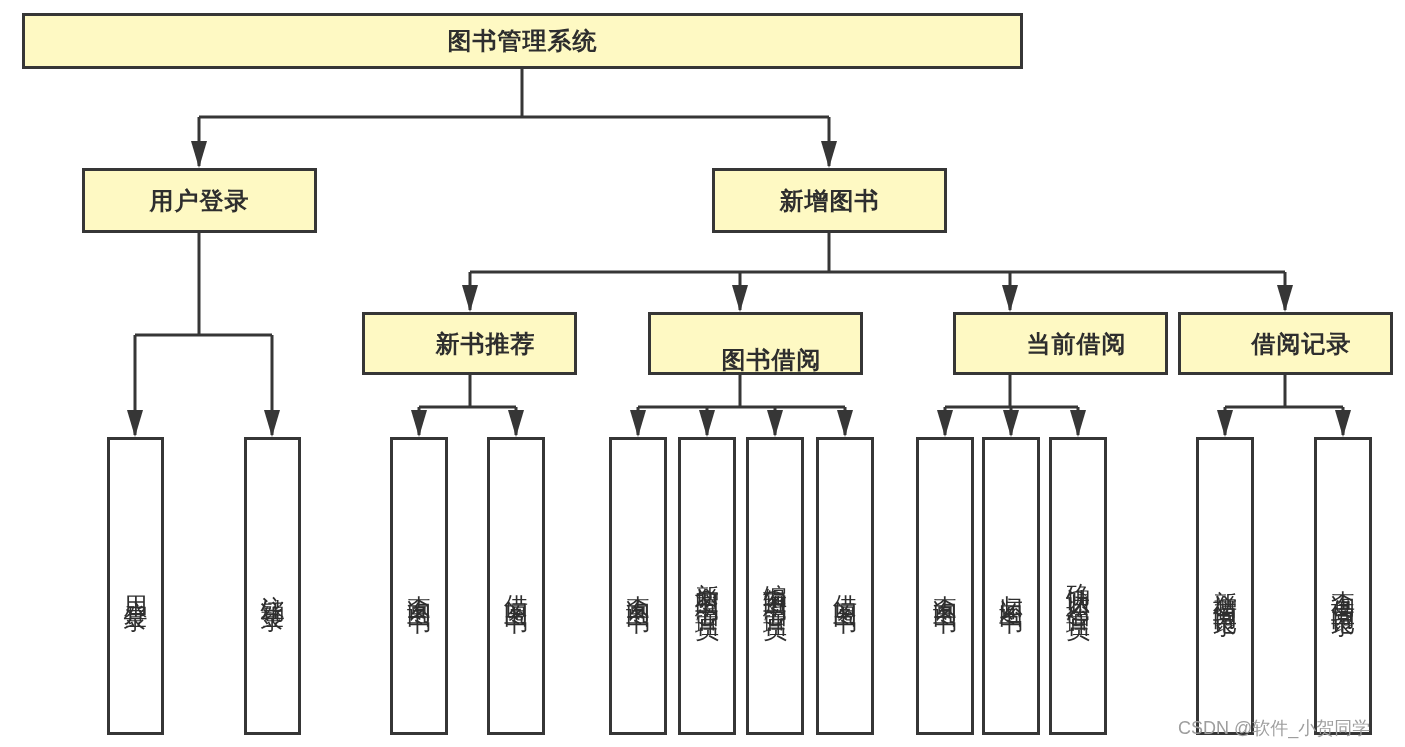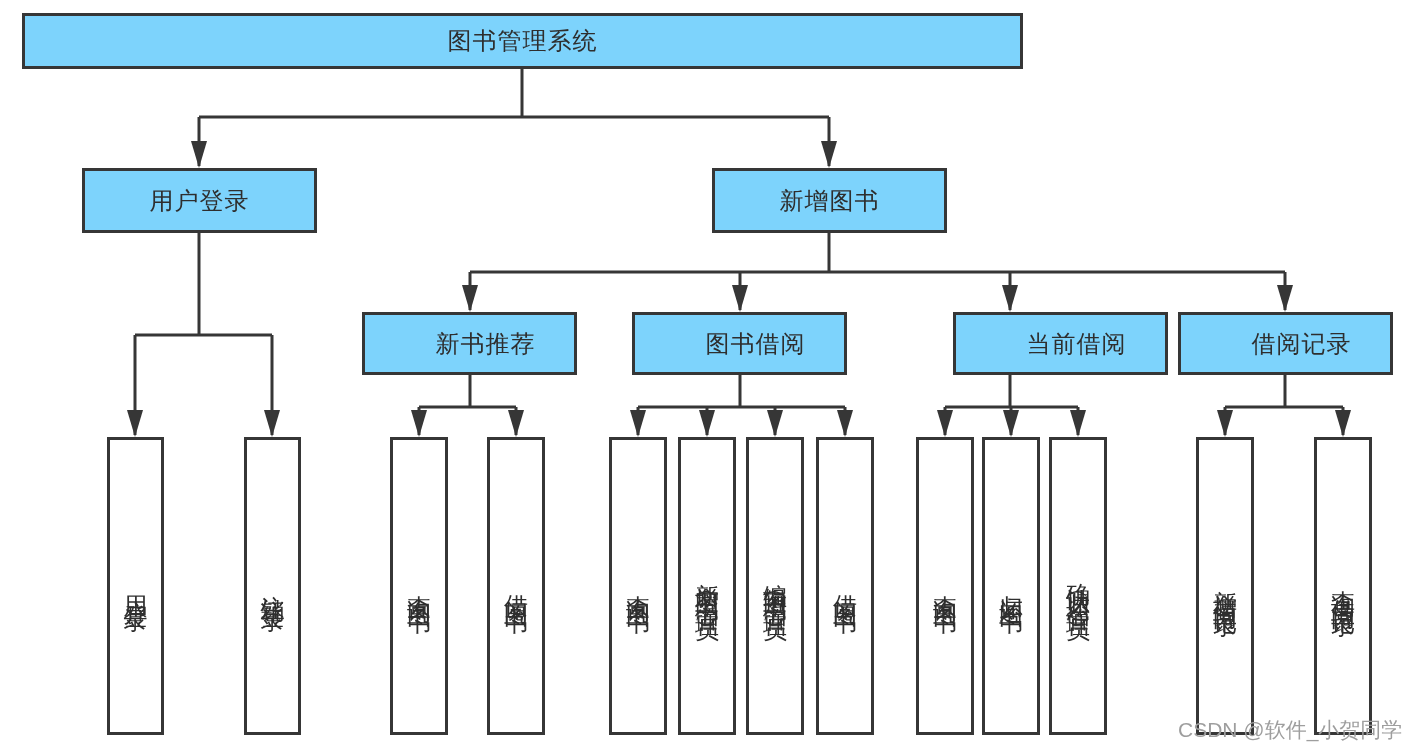--- a/index.html
+++ b/index.html
@@ -1,38 +1,38 @@
 <!DOCTYPE html>
 <html><head>
 <meta charset="utf-8">
 <style>
   html,body{margin:0;padding:0;background:#ffffff;}
   body{font-family:"Liberation Sans",sans-serif;}
   #stage{position:relative;width:1405px;height:747px;background:#ffffff;overflow:hidden;}
   #wires{position:absolute;left:0;top:0;width:1405px;height:747px;}
   .node{
-    position:absolute;box-sizing:border-box;background:#7dd3fc;
+    position:absolute;box-sizing:border-box;background:#fef9c3;
     border:3px solid #363636;display:flex;align-items:center;justify-content:center;
-    color:#2e2e2e;font-size:24px;letter-spacing:1px;line-height:1;z-index:2;
+    color:#2e2e2e;font-size:24px;letter-spacing:1px;line-height:1;z-index:2;font-weight:bold;
   }
   .root{left:22px;top:13px;width:1001px;height:56px;}
   .lvl2{top:168px;width:235px;height:65px;}
   .lvl3{top:312px;width:215px;height:63px;padding-left:32px;}
   .leaf{
     position:absolute;top:437px;height:298px;width:58px;box-sizing:border-box;
     background:#ffffff;border:3px solid #363636;display:flex;align-items:center;justify-content:center;
     z-index:2;
   }
   .leaf span{
     writing-mode:vertical-rl;color:#2e2e2e;font-size:24px;letter-spacing:5px;line-height:1;
     white-space:nowrap;
   }
   .watermark{
     position:absolute;left:1178px;top:716px;width:225px;z-index:3;
-    color:#9e9e9e;font-size:21px;white-space:nowrap;
+    color:#9e9e9e;font-size:18px;white-space:nowrap;
   }
 </style>
 </head>
 <body>
 
 <div id="stage">
 
   <svg id="wires" viewBox="0 0 1405 747" xmlns="http://www.w3.org/2000/svg">
     <g stroke="#363636" stroke-width="3" fill="none">
 
@@ -80,21 +80,21 @@
   <div class="node lvl2" style="left:82px;">
     <span>用户登录</span>
   </div>
   <div class="node lvl2" style="left:712px;">
     <span>新增图书</span>
   </div>
 
   <div class="node lvl3" style="left:362px;">
     <span>新书推荐</span>
   </div>
-  <div class="node lvl3" style="left:632px;">
+  <div class="node lvl3" style="left:648px;align-items:flex-end;">
     <span>图书借阅</span>
   </div>
   <div class="node lvl3" style="left:953px;">
     <span>当前借阅</span>
   </div>
   <div class="node lvl3" style="left:1178px;">
     <span>借阅记录</span>
   </div>
 
   <div class="leaf" style="left:107px;width:57px;">

